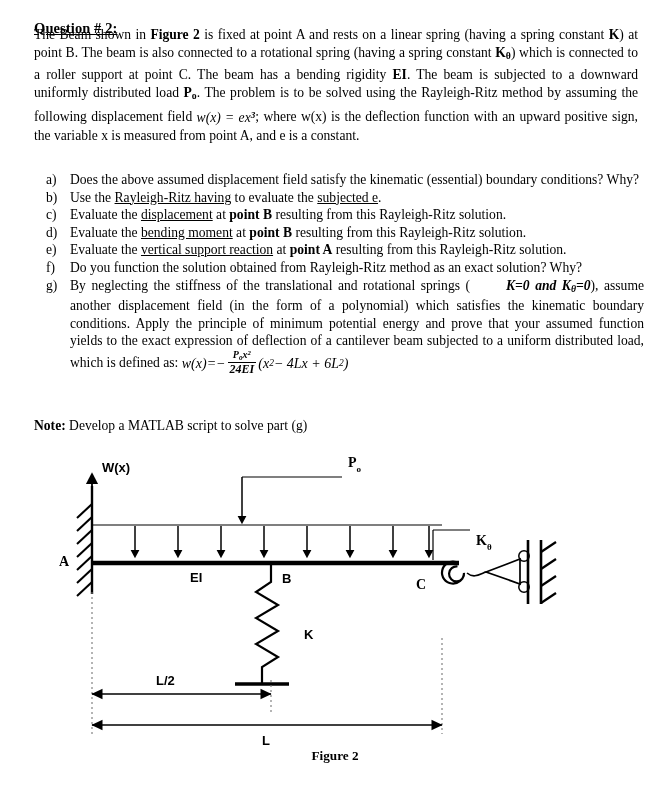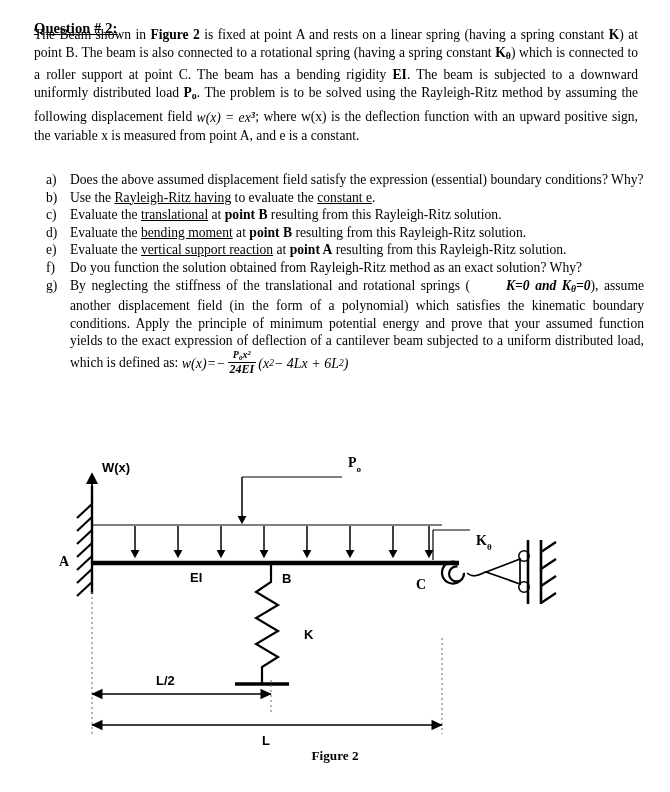--- a/index.html
+++ b/index.html
@@ -164,31 +164,31 @@
   <div class="q-title">Question # 2:</div>
 
   <div class="intro">
     <span>The Beam shown in </span><b>Figure 2</b><span> is fixed at point A and rests on a linear spring (having a spring constant </span><b>K</b><span>) at point B. The beam is also connected to a rotational spring (having a spring constant </span><b><span>K</span><sub>θ</sub></b><span>) which is connected to a roller support at point C. The beam has a bending rigidity </span><b>EI</b><span>. The beam is subjected to a downward uniformly distributed load </span><b><span>P</span><sub>o</sub></b><span>. The problem is to be solved using the Rayleigh-Ritz method by assuming the following displacement field </span><span class="mathvar"><span>w</span><span>(x)</span><span> = </span><span>ex</span><span class="sup3">3</span></span><span>; where w(x) is the deflection function with an upward positive sign, the variable x is measured from point A, and e is a constant.</span>
   </div>
 
   <div class="list">
 
     <div class="li">
       <div class="mk">a)</div>
-      <div class="tx">Does the above assumed displacement field satisfy the expression (essential) boundary conditions? Why?</div>
+      <div class="tx">Does the above assumed displacement field satisfy the kinematic (essential) boundary conditions? Why?</div>
     </div>
 
     <div class="li">
       <div class="mk">b)</div>
-      <div class="tx"><span>Use the </span><span class="u">Rayleigh-Ritz having</span><span> to evaluate the </span><span class="u"><span>constant e</span></span><span>.</span></div>
+      <div class="tx"><span>Use the </span><span class="u">Rayleigh-Ritz having</span><span> to evaluate the </span><span class="u"><span>subjected e</span></span><span>.</span></div>
     </div>
 
     <div class="li">
       <div class="mk">c)</div>
-      <div class="tx"><span>Evaluate the </span><span class="u">translational</span><span> at </span><b>point B</b><span> resulting from this Rayleigh-Ritz solution.</span></div>
+      <div class="tx"><span>Evaluate the </span><span class="u">displacement</span><span> at </span><b>point B</b><span> resulting from this Rayleigh-Ritz solution.</span></div>
     </div>
 
     <div class="li">
       <div class="mk">d)</div>
       <div class="tx"><span>Evaluate the </span><span class="u">bending moment</span><span> at </span><b>point B</b><span> resulting from this Rayleigh-Ritz solution.</span></div>
     </div>
 
     <div class="li">
       <div class="mk">e)</div>
       <div class="tx"><span>Evaluate the </span><span class="u">vertical support reaction</span><span> at </span><b>point A</b><span> resulting from this Rayleigh-Ritz solution.</span></div>
@@ -215,20 +215,21 @@
             <span class="mathvar supn">2</span>
             <span class="mathvar"> − 4Lx + 6L</span>
             <span class="mathvar supn">2</span>
             <span class="mathvar">)</span>
         </span>
       </div>
     </div>
 
   </div>
 
+  <div class="note"><b>Note:</b><span> Develop a MATLAB script to solve part (g)</span></div>
 
   <div class="figure-wrap">
     <svg width="670" height="310" viewBox="0 0 670 310" xmlns="http://www.w3.org/2000/svg">
       <defs>
         <marker id="arrHead" markerWidth="8" markerHeight="8" refX="3.4" refY="4" orient="auto">
           <path d="M0,0.6 L6.6,4 L0,7.4 z" fill="#000"></path>
         </marker>
         <marker id="arrHeadS" markerWidth="7" markerHeight="7" refX="3" refY="3.5" orient="auto">
           <path d="M0,0.4 L5.8,3.5 L0,6.6 z" fill="#000"></path>
         </marker>

